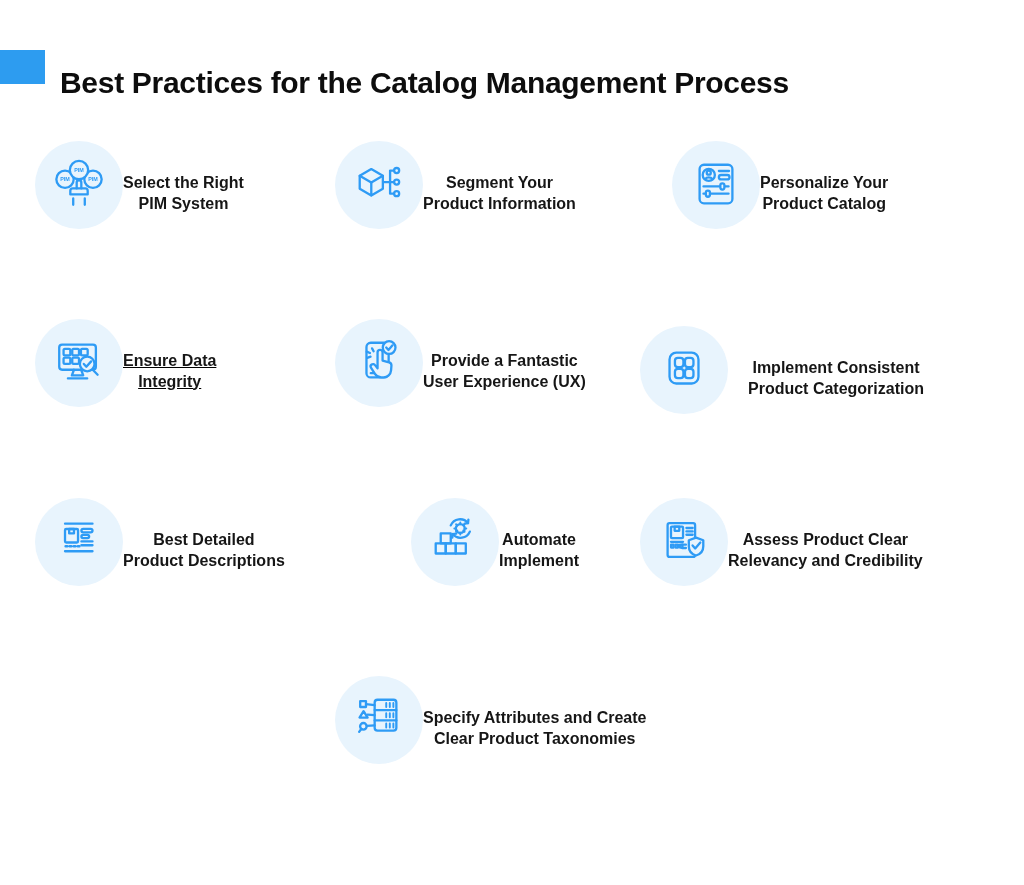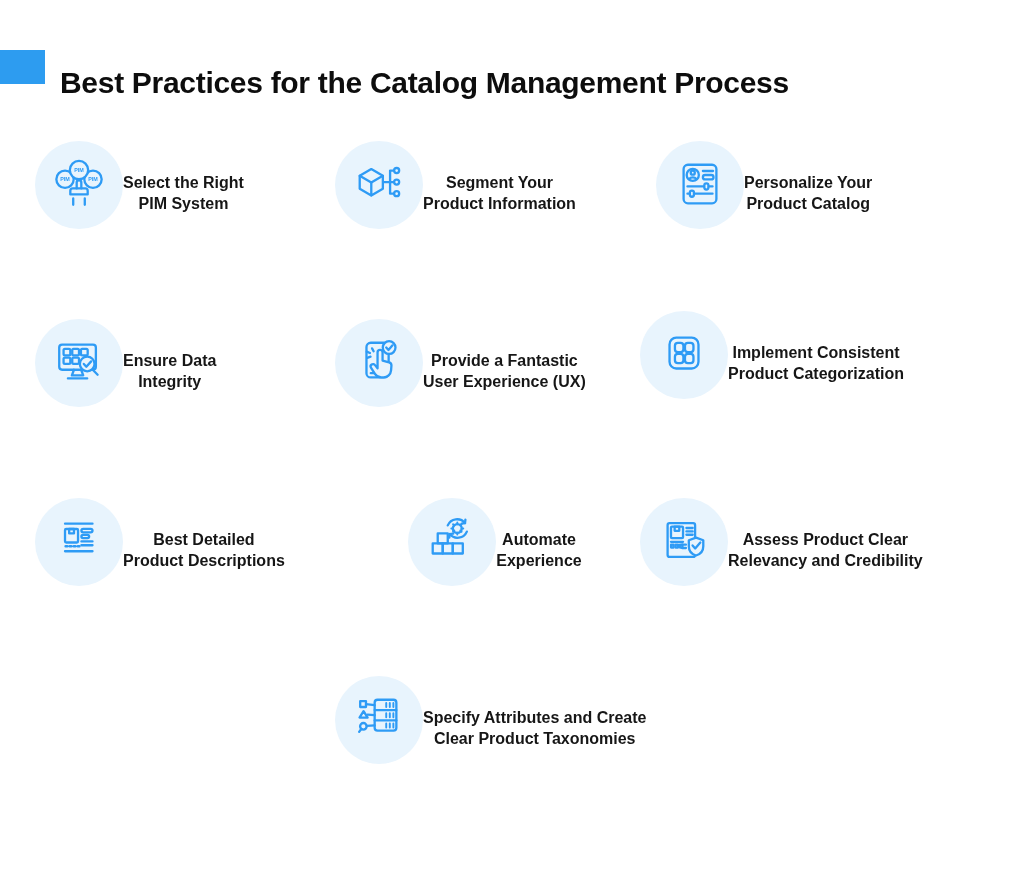--- a/index.html
+++ b/index.html
@@ -18,24 +18,24 @@
   .icon-circle {
     width:88px; height:88px; border-radius:50%; background:#E8F4FD;
     display:flex; align-items:center; justify-content:center;
   }
   .item-label {
     margin-top:15px; text-align:center; font-size:16px; font-weight:700;
     line-height:21px; color:#161616;
   }
   .i1  { left:35px;  top:141px; }
   .i2  { left:335px; top:141px; }
-  .i3  { left:656px; top:141px; }
-  .i4  { left:35px;  top:319px; }
+  .i3  { left:672px; top:141px; }
+  .i4  { left:35px;  top:319px;text-decoration:underline; }
   .i5  { left:335px; top:319px;align-items:center; }
-  .i6  { left:640px; top:311px; }
+  .i6  { left:640px; top:326px;gap:20px; }
   .i7  { left:35px;  top:498px; }
   .i8  { left:335px; top:498px;justify-content:center; }
   .i9  { left:640px; top:498px; }
   .i10 { left:335px; top:676px; }
   svg.pic { stroke:#2E9BF5; stroke-width:2.4; fill:none; stroke-linecap:round; stroke-linejoin:round; }
   svg.pic text { stroke:none; fill:#2E9BF5; font-family:"Liberation Sans", sans-serif; font-weight:700; font-size:5.6px; text-anchor:middle; }
   
   .logo { position:absolute; left:833px; top:797px; white-space:nowrap; }
   .logo-letter {
     position:relative; display:inline-block; font-size:26px; font-weight:700;
@@ -199,21 +199,21 @@
         <circle cx="33.5" cy="14" r="4.6"></circle>
         <path d="M33.5,7.8 v1.8 M33.5,18.4 v1.8 M27.3,14 h1.8 M37.9,14 h1.8 M29.1,9.6 l1.3,1.3 M36.6,16.1 l1.3,1.3 M37.9,9.6 l-1.3,1.3 M30.4,16.1 l-1.3,1.3" stroke-width="2"></path>
         <path d="M23.6,10.8 A10.5,10.5 0 0 1 41.5,8.4"></path>
         <path d="M41.5,8.4 l0.4,-3.6 M41.5,8.4 l-3.6,0.5"></path>
         <path d="M43.4,17.2 A10.5,10.5 0 0 1 25.6,19.8"></path>
         <path d="M25.6,19.8 l-0.4,3.6 M25.6,19.8 l3.6,-0.5"></path>
       </svg>
     </div>
     <div class="item-label">
       <div>Automate</div>
-        <div>Experience</div>
+        <div>Implement</div>
     </div>
   </div>
 
   <div class="item i9">
     <div class="icon-circle">
       <svg class="pic" width="54" height="54" viewBox="0 0 56 56">
         <rect x="11" y="8.5" width="28.5" height="35" rx="2"></rect>
         <rect x="14.5" y="12" width="12.5" height="12" rx="1"></rect>
         <rect x="18.3" y="12" width="4.8" height="4.4"></rect>
         <path d="M14.5,27.8 h12.5"></path>

